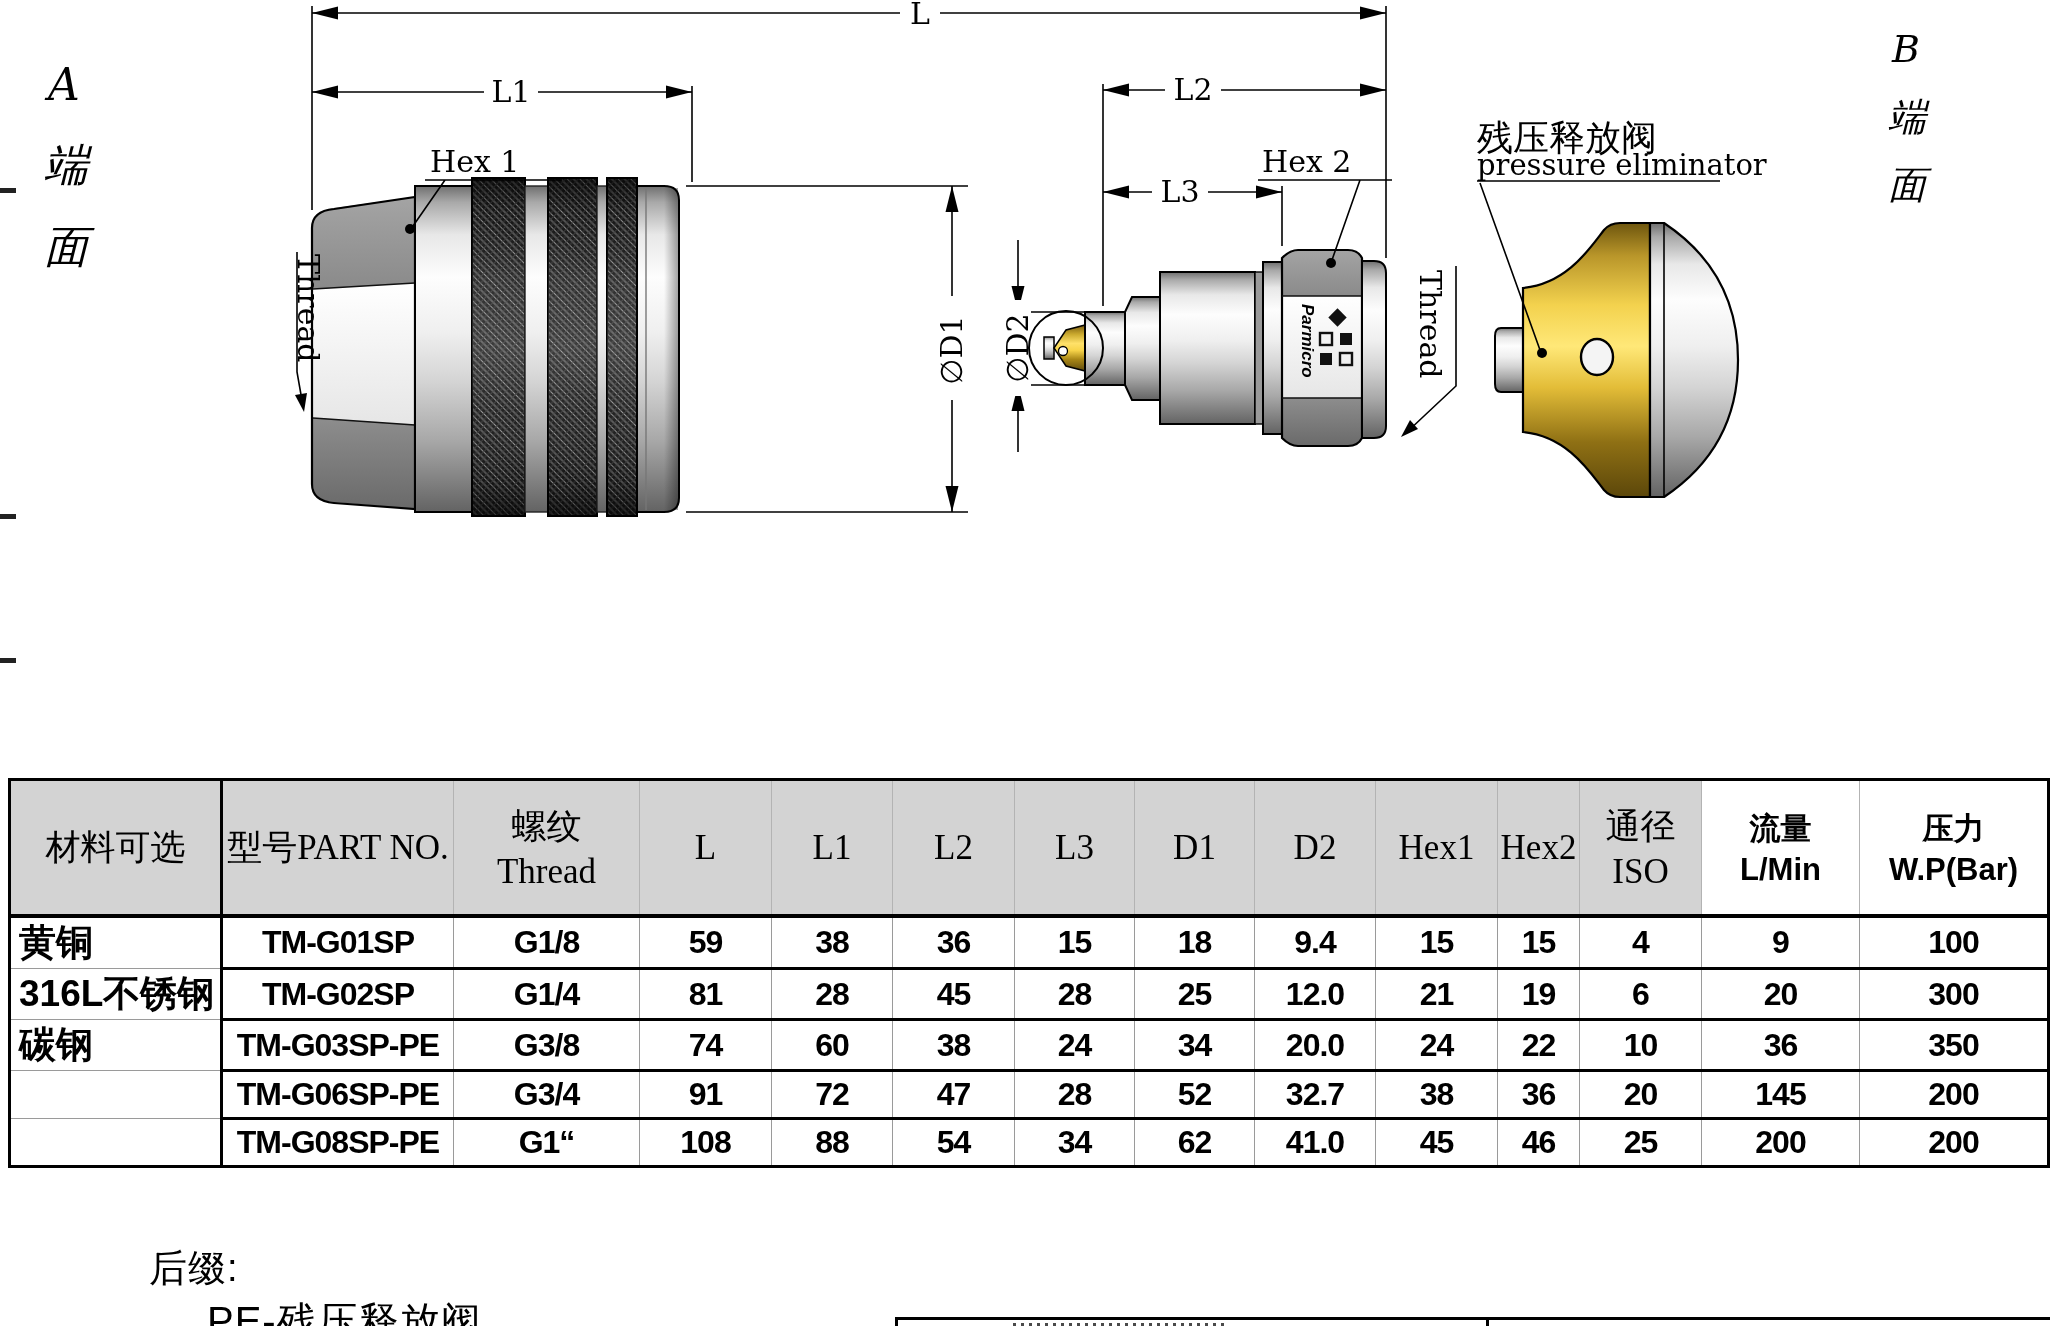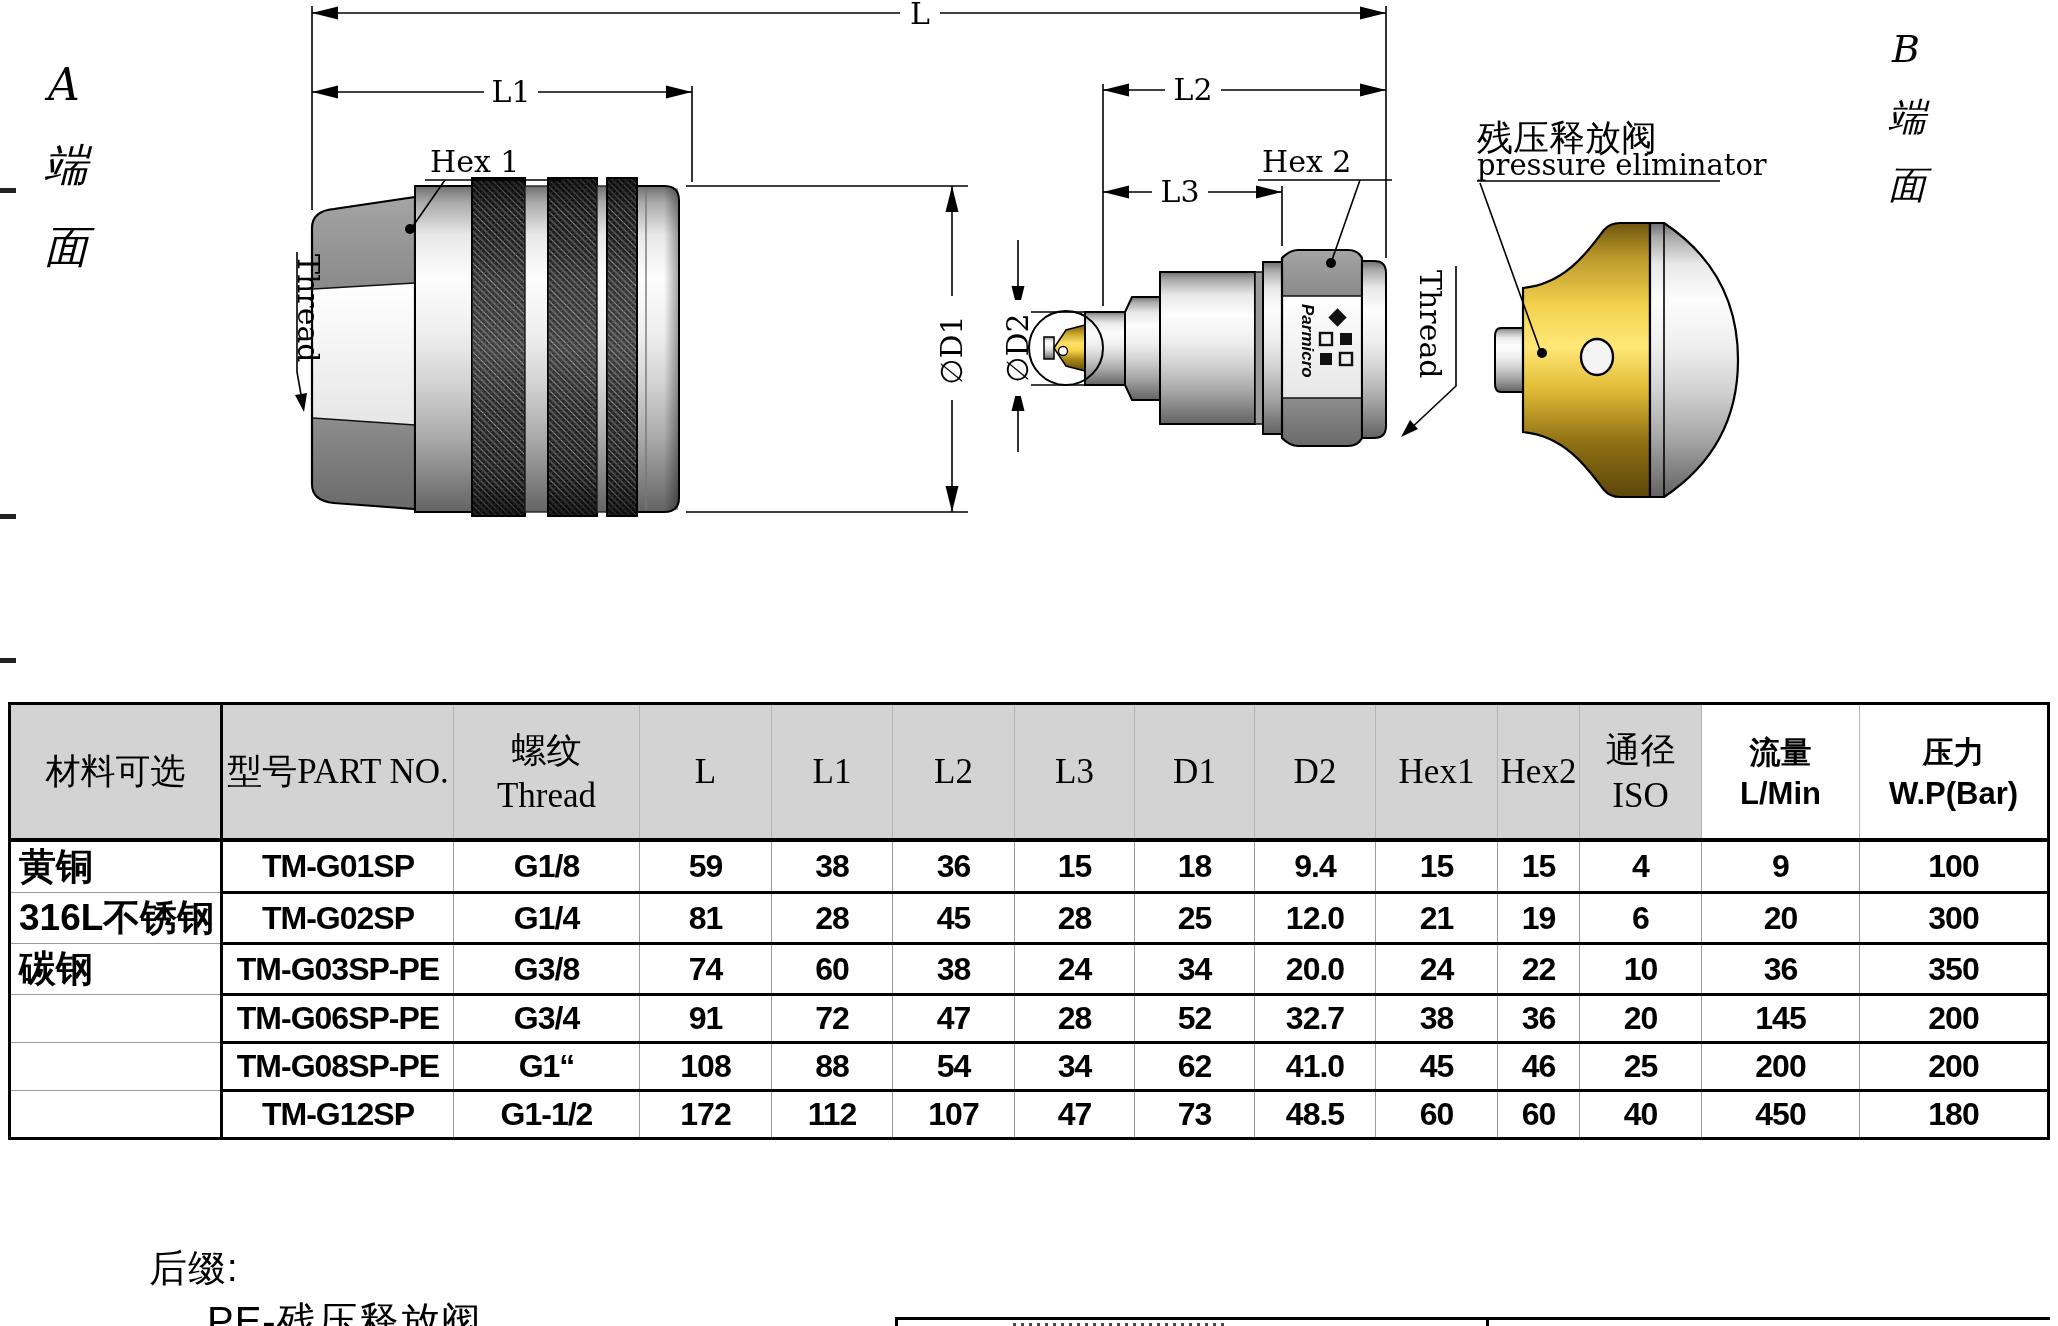--- a/index.html
+++ b/index.html
@@ -7,21 +7,21 @@
         font-family:"Liberation Sans",sans-serif;}
   svg text{fill:#000;}
   .dimtxt{font:30px "DejaVu Serif","Liberation Serif",serif;}
   .eface{font:italic 44px "DejaVu Serif","Liberation Serif",serif;}
   .efaceB{font:italic 38px "DejaVu Serif","Liberation Serif",serif;}
   .entxt{font:29px "DejaVu Serif","Liberation Serif",serif;}
   .cntxt{font:34px "DejaVu Sans","Liberation Sans",sans-serif;}
   .brandtxt{font:italic bold 17px "Liberation Sans",sans-serif;}
 
   
-  table.spec{position:absolute;left:8px;top:702px;width:2039px;border-collapse:collapse;
+  table.spec{position:absolute;left:8px;top:778px;width:2039px;border-collapse:collapse;
              table-layout:fixed;border:3px solid #000;}
   table.spec th{background:#d3d3d3;height:133px;vertical-align:middle;text-align:center;
                 border-left:1px solid #b3b3b3;border-bottom:4px solid #000;
                 font:35px "Liberation Serif","DejaVu Serif",serif;font-weight:500;padding:0;}
   table.spec th .l2{margin-top:2px;}
   table.spec th.white{background:#fff;font-family:"Liberation Sans",sans-serif;font-weight:bold;font-size:31px;margin-left:36px;}
   table.spec th.matth{border-left:none;border-right:3px solid #000;}
   table.spec td{height:45px;text-align:center;vertical-align:middle;padding:0;
                 border-left:1px solid #9a9a9a;border-bottom:3px solid #000;
                 font:bold 32px "Liberation Sans",sans-serif;letter-spacing:-1px;}
@@ -397,36 +397,20 @@
           <td>54</td>
           <td>34</td>
           <td>62</td>
           <td>41.0</td>
           <td>45</td>
           <td>46</td>
           <td>25</td>
           <td>200</td>
           <td>200</td>
         </tr>
-      <tr>
-          <td class="mat"></td>
-          <td>TM-G12SP</td>
-          <td>G1-1/2</td>
-          <td>172</td>
-          <td>112</td>
-          <td>107</td>
-          <td>47</td>
-          <td>73</td>
-          <td>48.5</td>
-          <td>60</td>
-          <td>60</td>
-          <td>40</td>
-          <td>450</td>
-          <td>180</td>
-        </tr>
     </tbody>
   </table>
 
   
   <div class="suffix-label">后缀:</div>
   <div class="suffix-item">PE-残压释放阀</div>
 
   
   <div class="titleblock">
     <div class="divider"></div>

